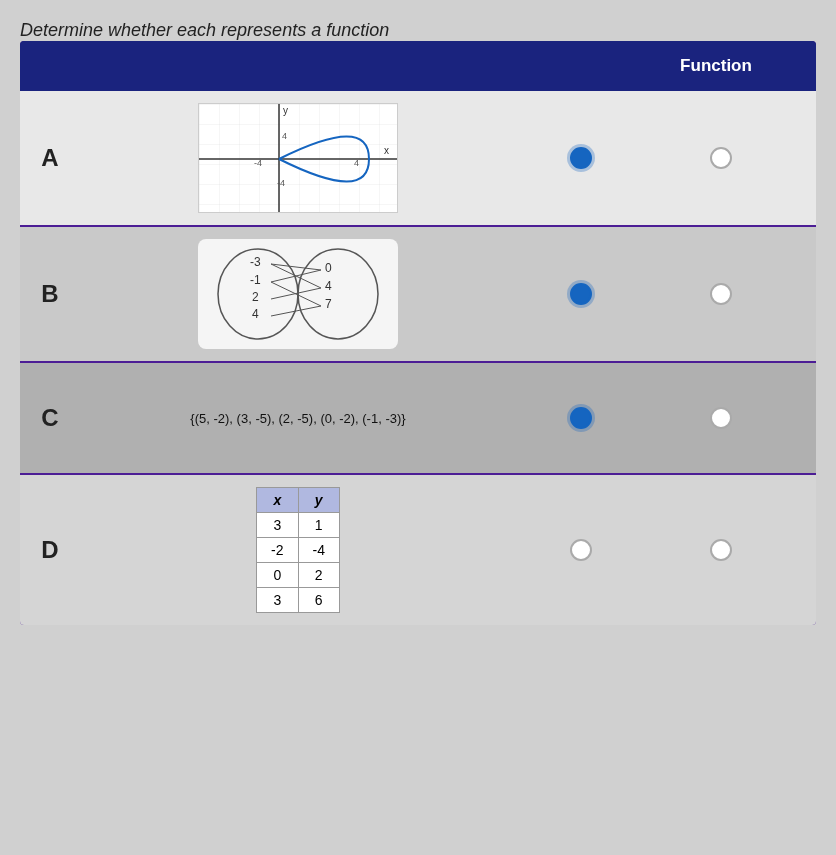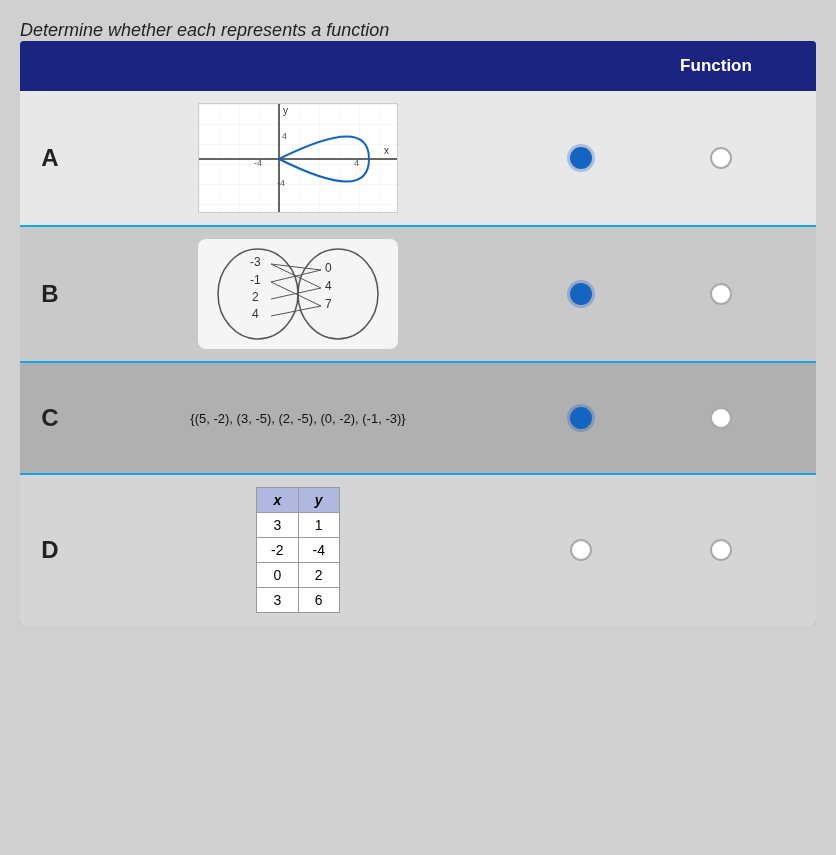--- a/index.html
+++ b/index.html
@@ -9,21 +9,21 @@
       width: 836px;
       min-height: 855px;
       padding: 20px;
     }
     .page-title {
       font-size: 18px;
       color: #222;
       font-style: italic;
     }
     .main-container {
-      background: #0ea5e9;
+      background: #4c1d95;
       border-radius: 4px;
       padding: 0;
       overflow: hidden;
       width: 100%;
     }
     
     .header-row {
       display: flex;
       align-items: center;
       justify-content: flex-end;

